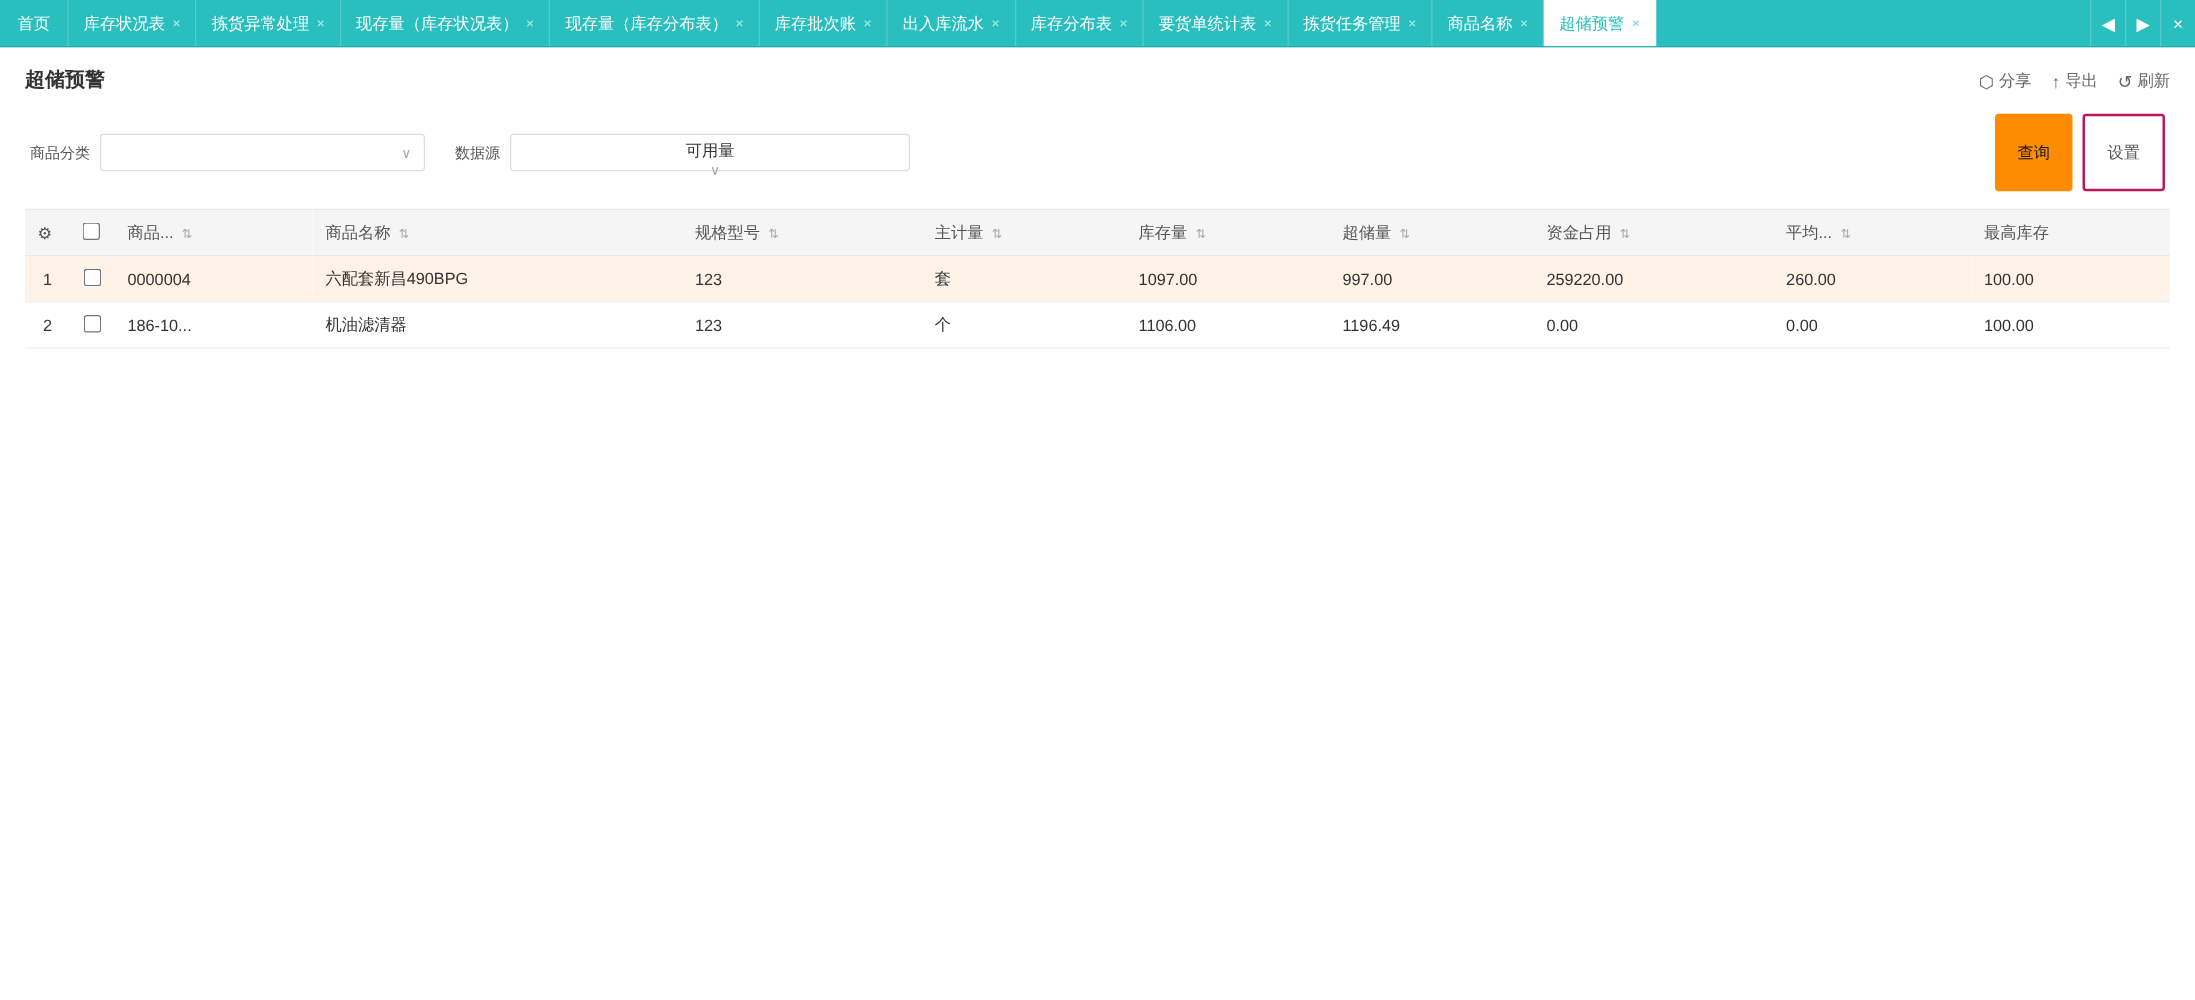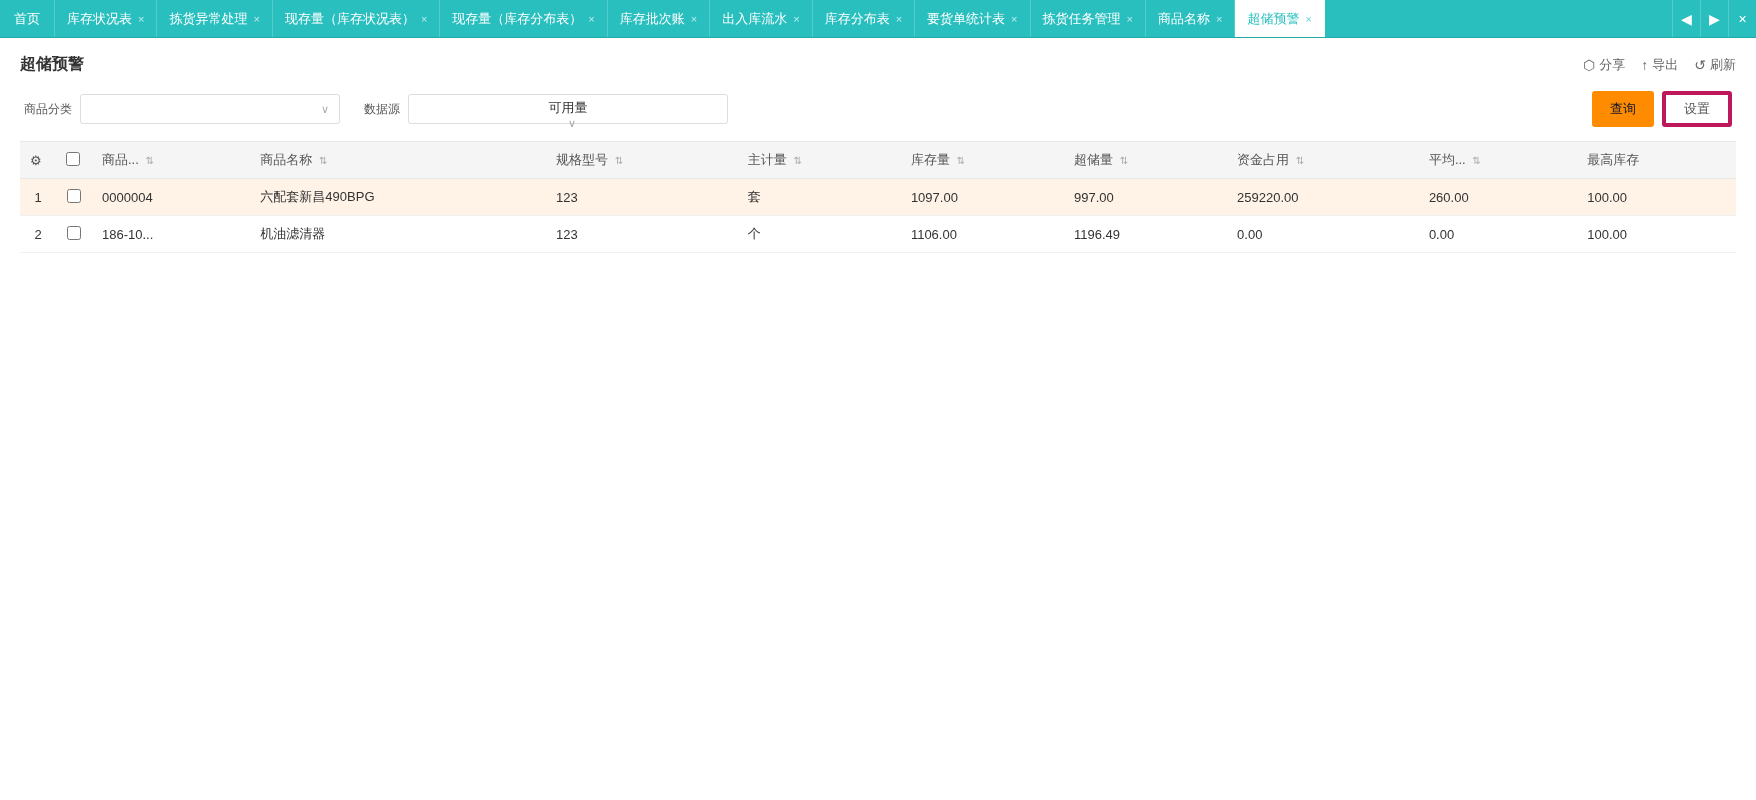--- a/index.html
+++ b/index.html
@@ -146,23 +146,23 @@
       color: #0f172a;
       border: none;
       border-radius: 3px;
       padding: 5px 18px;
       cursor: pointer;
       font-size: 13px;
     }
     .btn-settings {
       background: #fff;
       color: #555;
-      border: 4px solid #be185d;
+      border: 2px solid #be185d;
       border-radius: 3px;
-      padding: 5px 18px;
+      padding: 20px 18px;
       cursor: pointer;
       font-size: 13px;
     }
 
     
     .data-table {
       width: 100%;
       border-collapse: collapse;
       font-size: 13px;
     }

